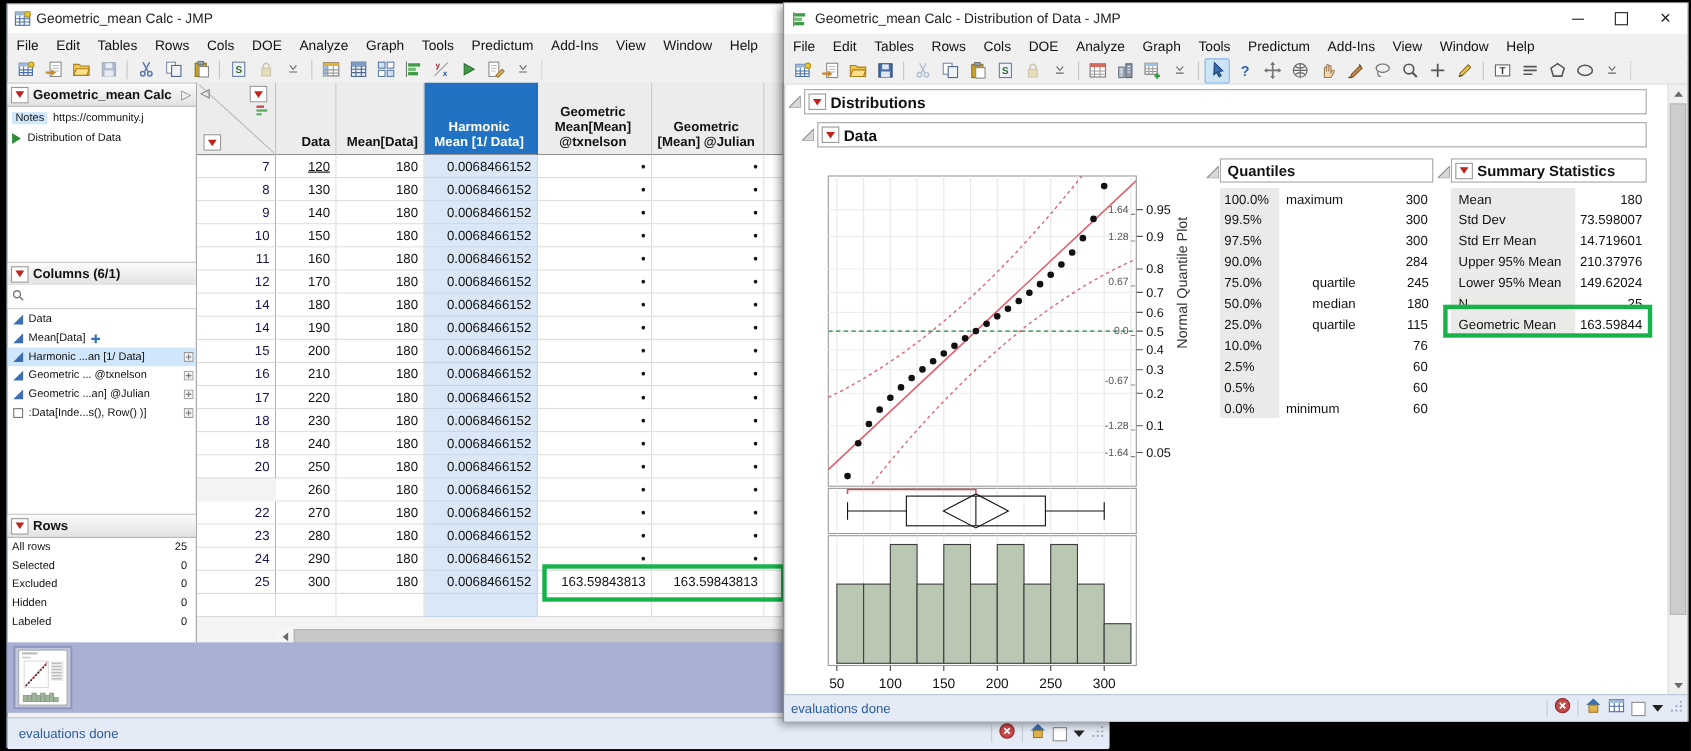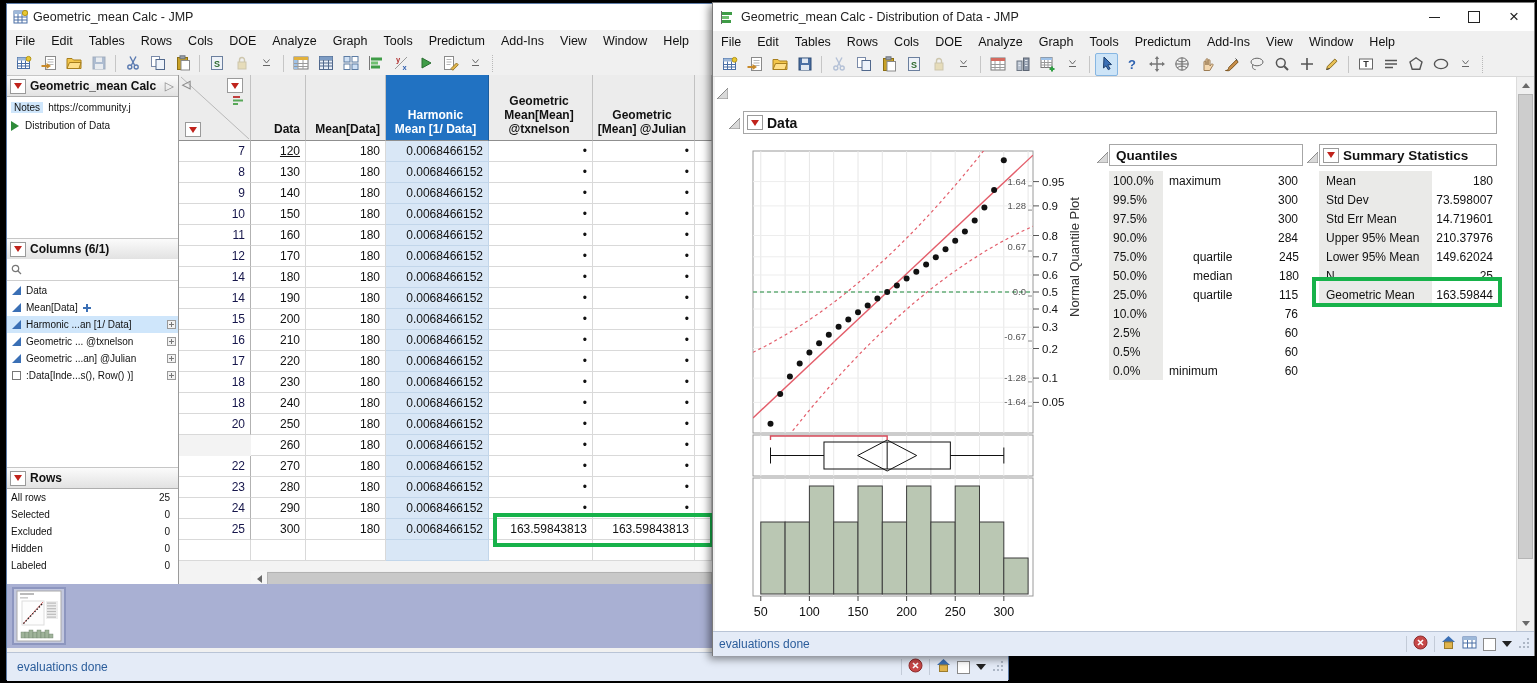--- a/index.html
+++ b/index.html
@@ -853,34 +853,40 @@
         <div class="grip3"></div>
       </div>
 
     <div class="abs" style="left:2px;top:74px;width:801px;height:554px;background:#fff;overflow:hidden;">
 
       <div class="abs" style="left:2px;top:8px;">
         <svg width="11" height="11">
             <polygon points="0,11 11,11 11,0" fill="#d9d9d9" stroke="#8a8a8a"></polygon>
           </svg>
       </div>
+      <div class="outline-hdr" style="left:16px;top:4px;width:766px;height:23px;">
+        <span class="redtri">
+            <i></i>
+          </span>
+        <span class="t">Distributions</span>
+      </div>
 
       <div class="abs" style="left:14px;top:38px;">
         <svg width="11" height="11">
             <polygon points="0,11 11,11 11,0" fill="#d9d9d9" stroke="#8a8a8a"></polygon>
           </svg>
       </div>
       <div class="outline-hdr" style="left:28px;top:34px;width:754px;height:23px;">
         <span class="redtri">
             <i></i>
           </span>
         <span class="t">Data</span>
       </div>
 
-      <div class="abs" id="plot-holder" style="left:36px;top:69px;width:340px;height:486px;text-align:center;"><svg width="340" height="486" viewBox="0 0 340 486" font-family="Liberation Sans,sans-serif">
+      <div class="abs" id="plot-holder" style="left:36px;top:78px;width:340px;height:486px;text-align:center;"><svg width="340" height="486" viewBox="0 0 340 486" font-family="Liberation Sans,sans-serif">
             <defs>
               <clipPath id="qqclip">
                 <rect x="2" y="5" width="280" height="282"></rect>
               </clipPath>
             </defs>
             <rect x="2" y="5" width="280" height="282" fill="#fff" stroke="#9a9a9a"></rect>
             <rect x="2" y="289" width="280" height="41" fill="#fff" stroke="#9a9a9a"></rect>
             <rect x="2" y="332" width="280" height="118" fill="#fff" stroke="#9a9a9a"></rect>
             <line x1="9.8" y1="5" x2="9.8" y2="287" stroke="#e6e6e6"></line>
             <line x1="9.8" y1="289" x2="9.8" y2="330" stroke="#e9e9e9"></line>

